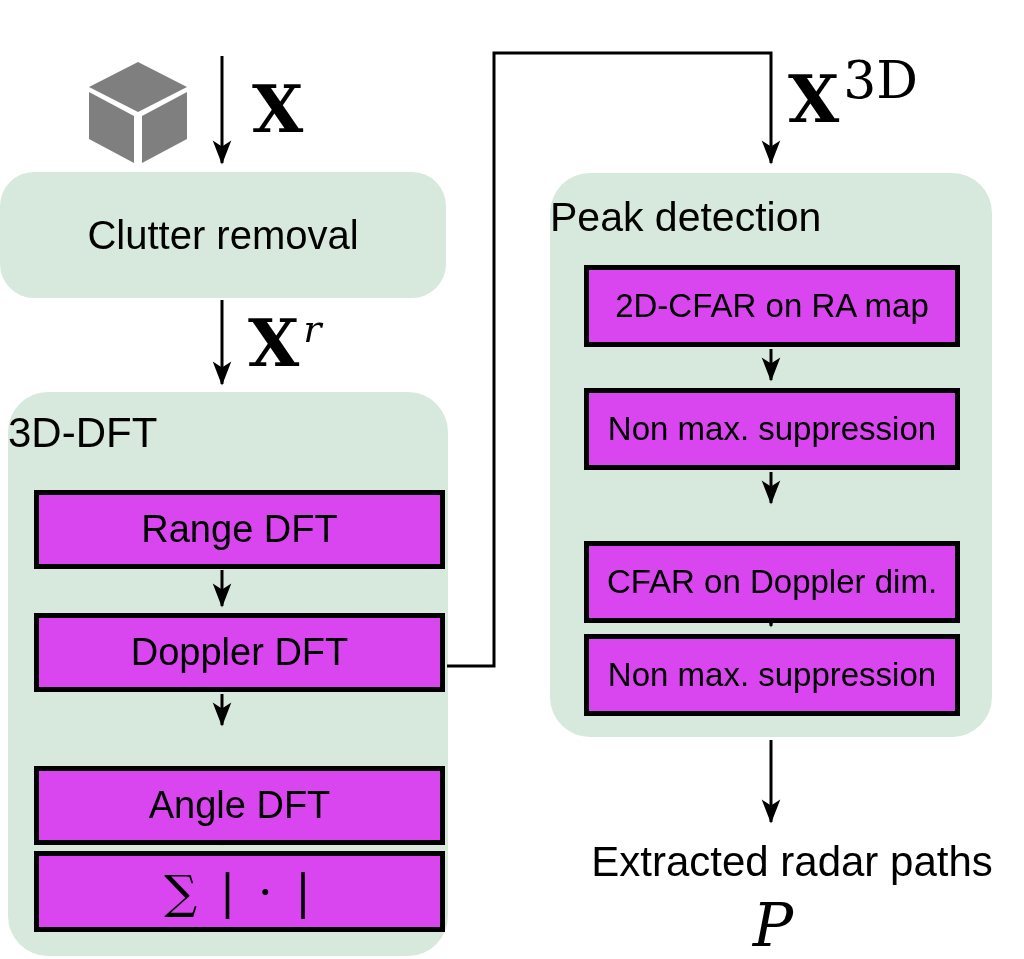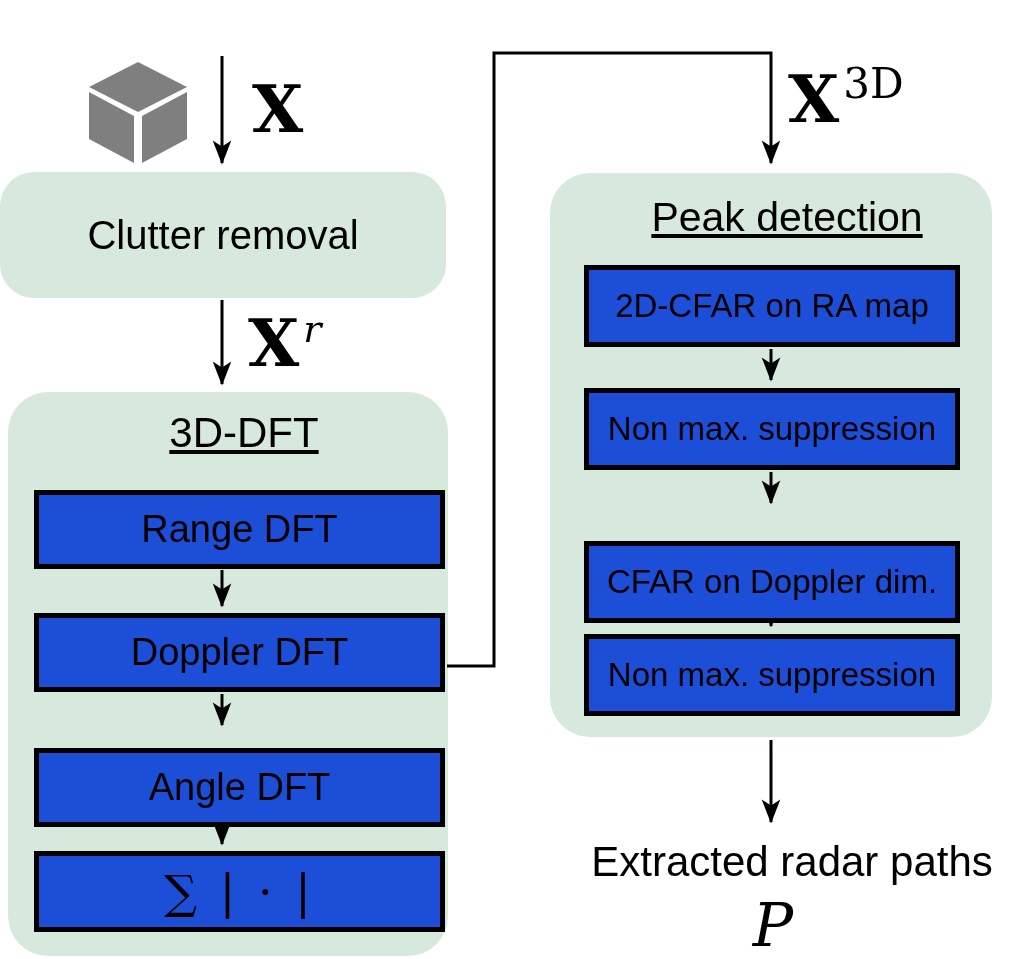--- a/index.html
+++ b/index.html
@@ -8,42 +8,42 @@
     background:#ffffff; overflow:hidden;
     font-family:"Liberation Sans", sans-serif;
     color:#000;
   }
   .panel {
     position:absolute;
     background:var(--panel, #d7e9dc);
     border-radius:40px;
   }
   .panel-title {
-    position:absolute; left:16px; width:100%;
-    text-align:center; white-space:nowrap;
-    font-size:41px; line-height:1.1;text-decoration:underline;
+    position:absolute; left:0; width:100%;
+    white-space:nowrap;
+    font-size:41px; line-height:1.1;
   }
   .flexcenter { display:flex; align-items:center; justify-content:center; }
   .step {
     position:absolute; box-sizing:border-box;
-    background:#1d4ed8; border:5px solid var(--line, #000);
+    background:#d946ef; border:5px solid var(--line, #000);
     display:flex; align-items:center; justify-content:center;
     white-space:nowrap;
   }
   .step-left  { left:34px;  width:411px; height:79px; font-size:38px; }
   .step-right { left:584px; width:376px; height:82px; font-size:33px; }
   .lbl { position:absolute; white-space:nowrap; line-height:1; }
   .center-x { transform:translateX(-50%); }
   .title-text { font-size:42px; }
   .mlabel {
     font-family:"DejaVu Serif", serif;
     font-weight:bold; font-size:66px; line-height:1;
   }
   .msup {
-    font-size:42px; font-weight:normal;
+    font-size:52px; font-weight:normal;
     position:relative; top:-24px; margin-left:4px;
   }
   .msup.it { font-style:italic; font-size:38px; }
   .sum-text {
     font-family:"DejaVu Serif","DejaVu Sans",serif;
     font-size:46px; letter-spacing:4px;
   }
   .script-p {
     font-family:"DejaVu Serif", serif;
     font-style:italic; font-size:60px; line-height:1;
@@ -93,21 +93,21 @@
     <polygon points="2,32 47,56 47,103 2,79" fill="var(--cube,#7f7f7f)"></polygon>
     <polygon points="55,56 100,32 100,79 55,103" fill="var(--cube,#7f7f7f)"></polygon>
   </svg>
 
   <div class="step step-left" style="top:490px;">
       <span>Range DFT</span>
     </div>
   <div class="step step-left" style="top:613px;">
       <span>Doppler DFT</span>
     </div>
-  <div class="step step-left" style="top:748px;">
+  <div class="step step-left" style="top:766px;">
       <span>Angle DFT</span>
     </div>
   <div class="step step-left" style="top:851px; height:81px;">
       <span class="sum-text">∑ | · |</span>
     </div>
 
   <div class="step step-right" style="top:265px;">
       <span>2D-CFAR on RA map</span>
     </div>
   <div class="step step-right" style="top:388px;">

